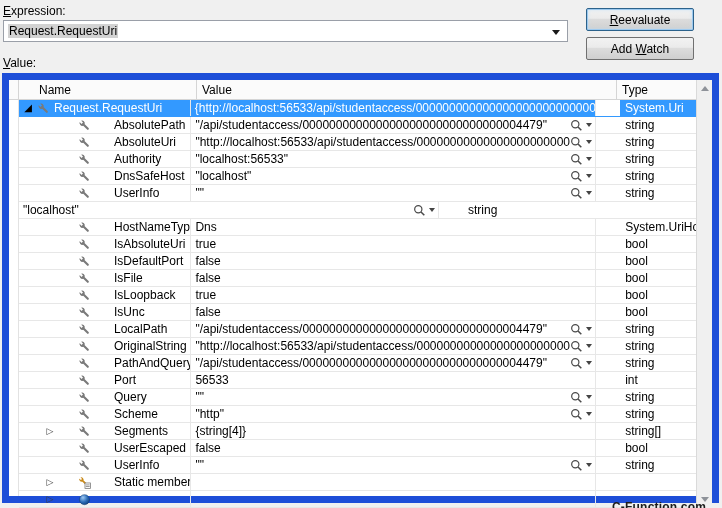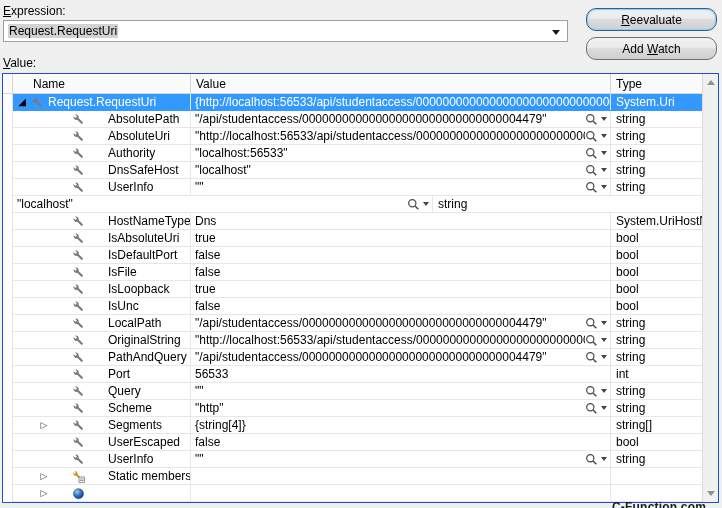--- a/index.html
+++ b/index.html
@@ -24,33 +24,33 @@
   }
   .combo-text { margin-left:4px; background:#D2D2D2; padding:0 1px; white-space:nowrap; }
   .combo-arrow {
     position:absolute; right:7px; top:9px; width:0; height:0;
     border-left:4px solid transparent; border-right:4px solid transparent;
     border-top:5px solid #1a1a1a;
   }
 
   
   .btn {
-    position:absolute; left:586px; width:131px; height:23px;
-    border:1px solid #707070; border-radius:10px;
+    position:absolute; left:586px; width:108px; height:23px;
+    border:1px solid #707070; border-radius:2px;
     background:linear-gradient(#F2F2F2,#EBEBEB 45%,#DDDDDD 46%,#CFCFCF);
     display:flex; align-items:center; justify-content:center;
     cursor:default;
   }
   .btn-reevaluate { top:8px; border-color:#2C628B; box-shadow:inset 0 0 0 1px #9CC9EF, inset 0 0 4px #BEE0F7; }
   .btn-addwatch { top:37px; }
 
   
   .grid {
     position:absolute; left:2px; top:73px; width:717px; height:430px;
-    background:#FFFFFF; border:1px solid #1d4ed8;
+    background:#FFFFFF; border:7px solid #1d4ed8;
   }
   .ghead {
     position:absolute; top:0; left:0; width:699px; height:20px;
     background:#FBFBFB; border-bottom:1px solid #D5D5D5;
     display:flex;
   }
   .ghead .h { height:100%; border-right:1px solid #D5D5D5; display:flex; align-items:center; }
   .h-gutter { width:10px; }
   .h-name { width:178px; padding-left:20px; }
   .h-value { width:420px; padding-left:5px; }
@@ -58,21 +58,21 @@
 
   .gutter {
     position:absolute; left:0; top:20px; bottom:0; width:10px;
     background:#FFFFFF; border-right:1px solid #E2E2E2;
   }
 
   .rows { position:absolute; left:10px; top:20px; width:689px; }
   .row { height:17px; display:flex; border-bottom:1px solid #E7E7E7; }
   .c-name  { width:178px; border-right:1px solid #E7E7E7; display:flex; align-items:center; overflow:hidden; white-space:nowrap; }
   .c-value { width:420px; border-right:1px solid #E7E7E7; display:flex; align-items:center; overflow:hidden; }
-  .c-type  { width:91px; padding-left:5px; line-height:16px; overflow:hidden; white-space:nowrap; }
+  .c-type  { width:91px; padding-left:5px; line-height:16px; overflow:hidden; white-space:nowrap;margin-left:24px; }
   .lvl0 { padding-left:2px; }
   .lvl1 { padding-left:24px;gap:19px; }
   .exp {
     width:14px; flex:0 0 14px; text-align:center;
     font-family:"DejaVu Sans",sans-serif; font-size:9px; line-height:16px; color:#3c3c3c;
   }
   .exp.open { font-size:10px; color:#1a1a1a; }
   .ico { width:17px; flex:0 0 17px; display:flex; align-items:center; justify-content:center; }
   .svgi { width:13px; height:13px; }
   .ntext { padding-left:2px; white-space:nowrap; }

